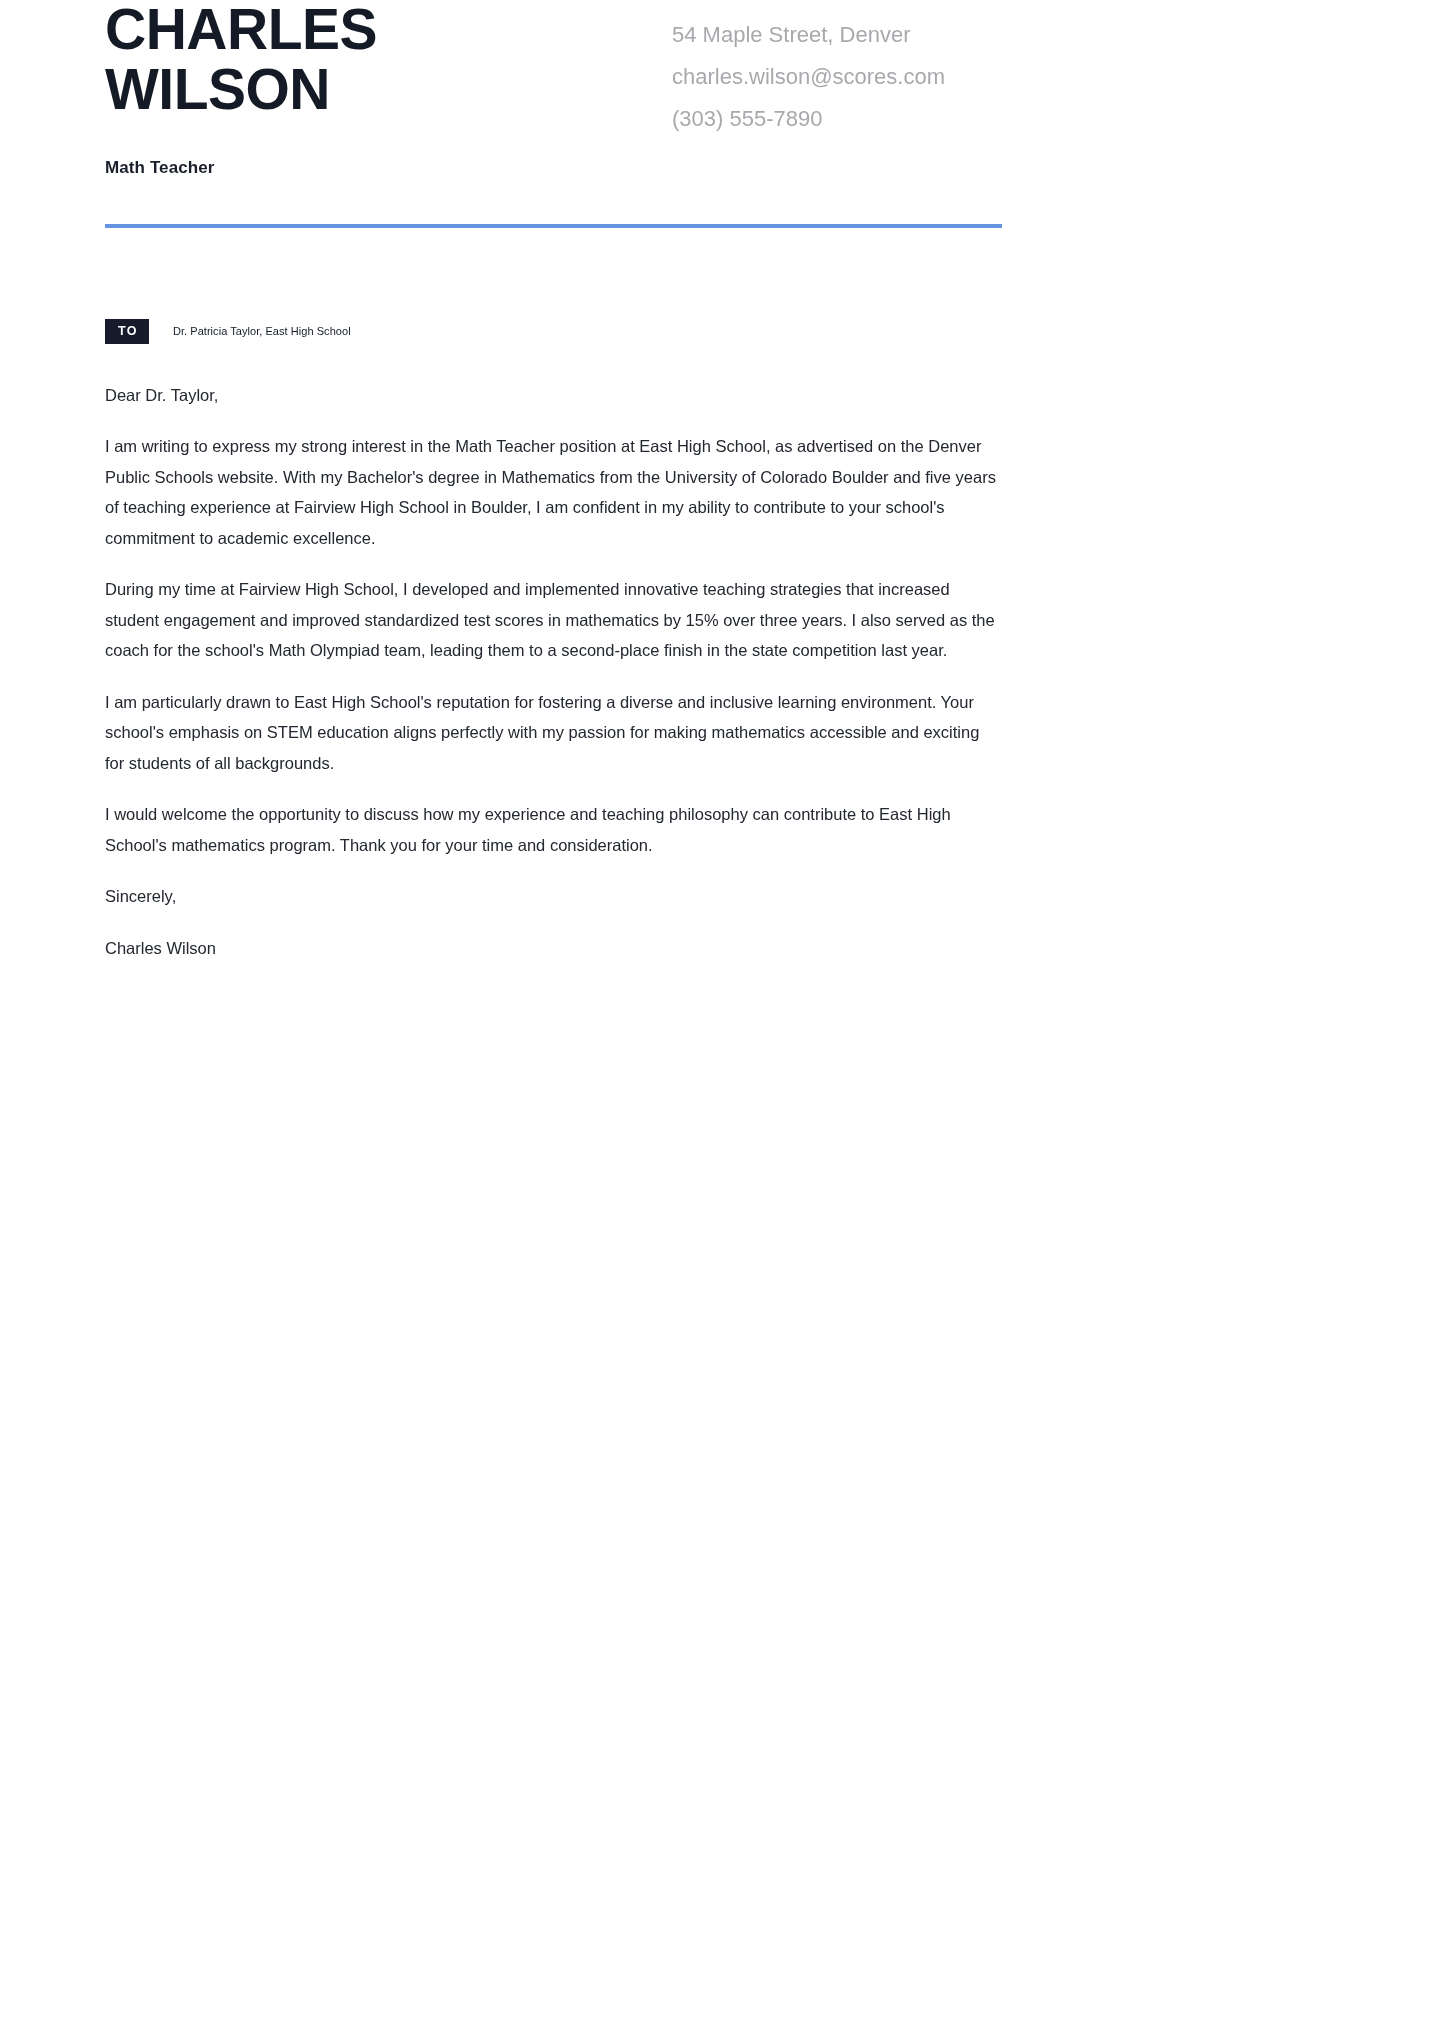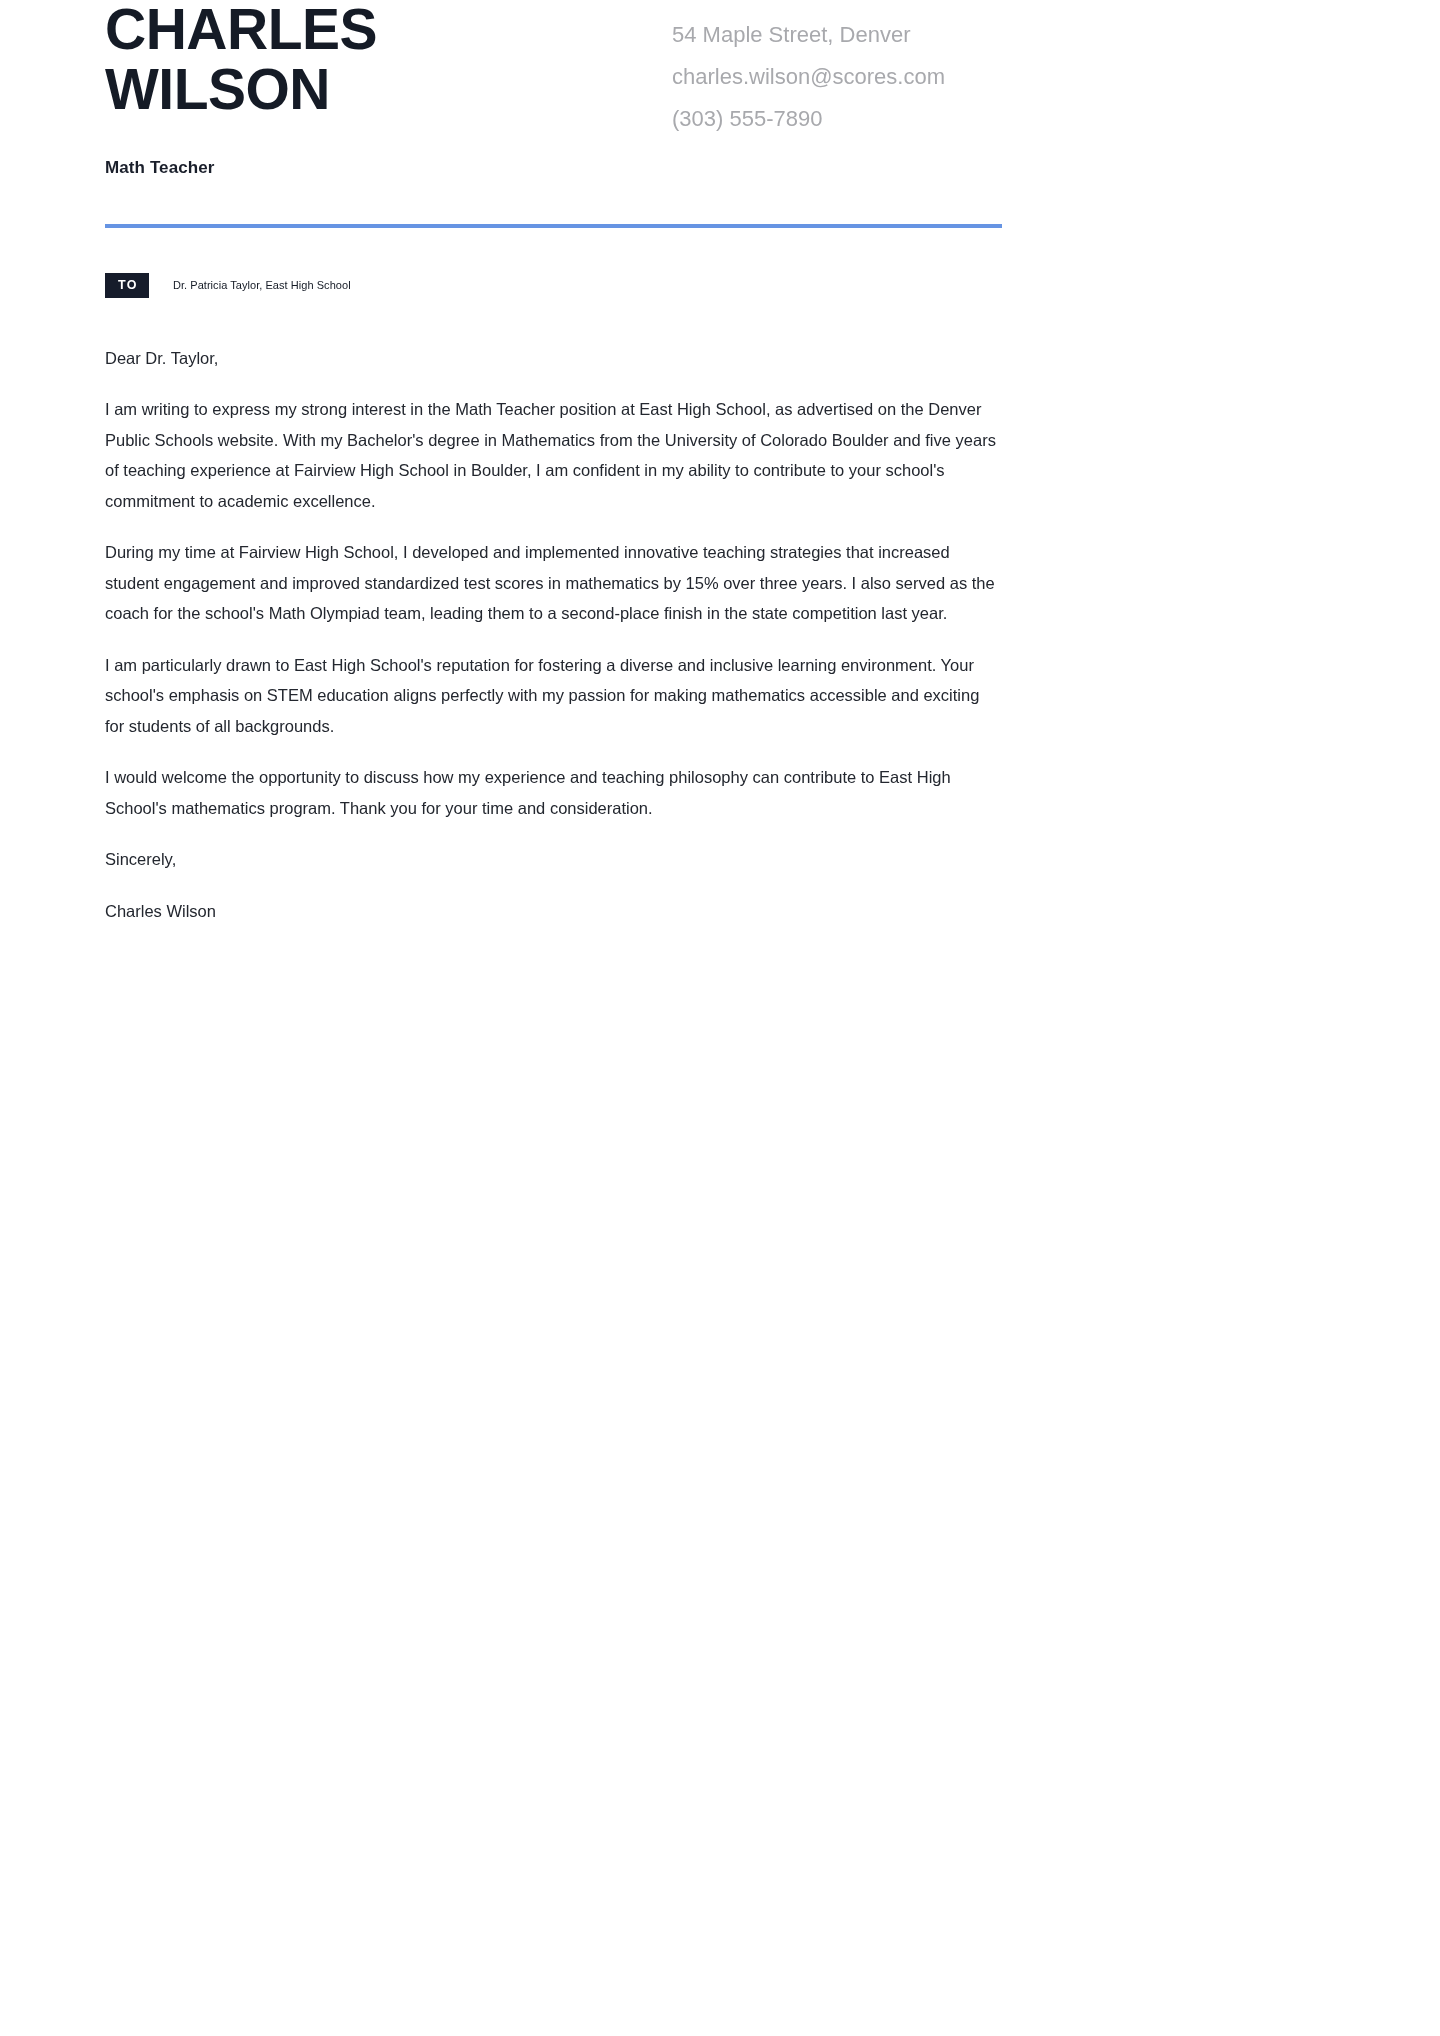--- a/index.html
+++ b/index.html
@@ -81,21 +81,21 @@
     margin-top: 46px;
     height: 4px;
     width: 897px;
     background: #6694e3;
   }
 
   
   .recipient-row {
     display: flex;
     align-items: center;
-    margin-top: 45px;
+    margin-top: 91px;
   }
 
   .to-badge {
     display: inline-flex;
     align-items: center;
     justify-content: center;
     background: #161c2b;
     color: #ffffff;
     font-size: 12.5px;
     font-weight: 700;
@@ -109,21 +109,21 @@
   .recipient-name {
     margin-left: 24px;
     font-size: 11px;
     font-weight: 400;
     color: #151b26;
     letter-spacing: 0.05px;
   }
 
   
   .letter {
-    margin-top: 45px;
+    margin-top: 36px;
   }
 
   .para {
     font-size: 16.5px;
     line-height: 1.85;
     color: #23272f;
     margin: 0 0 21px 0;
     font-weight: 400;
     max-width: 897px;
   }

